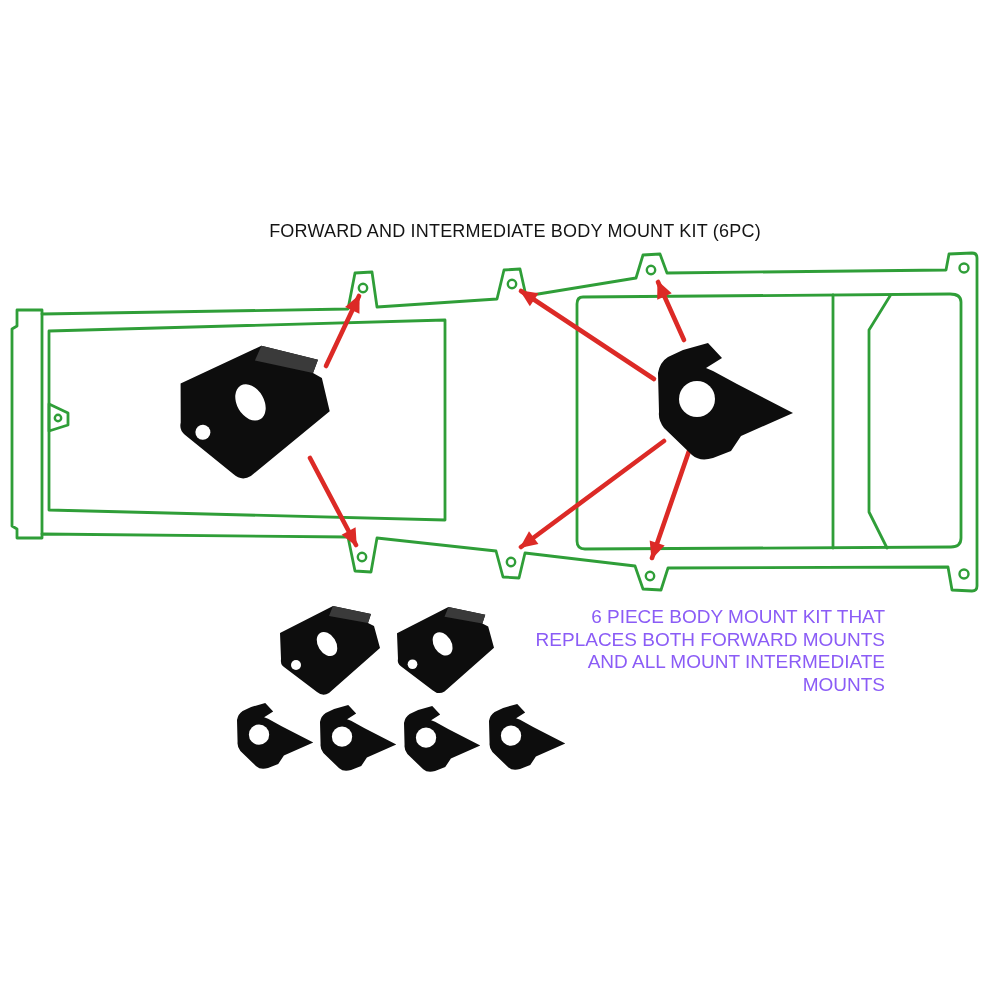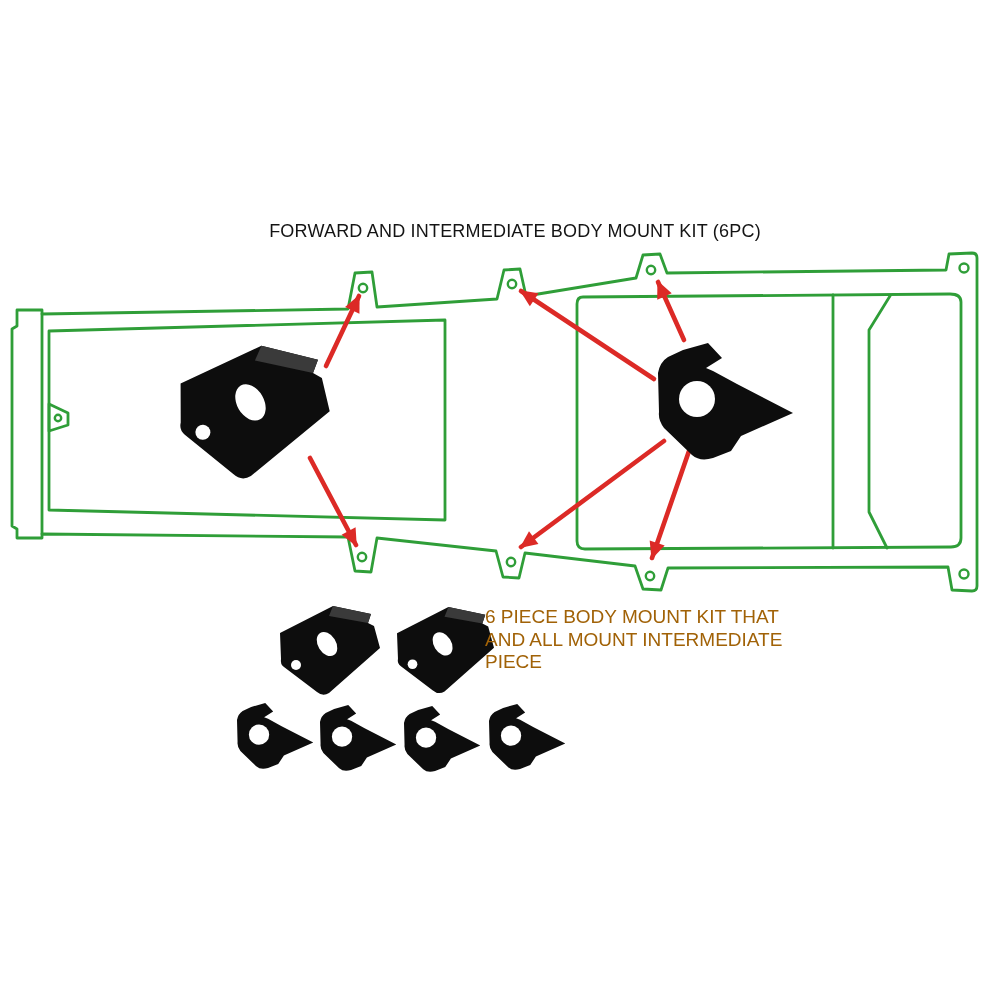--- a/index.html
+++ b/index.html
@@ -16,21 +16,21 @@
     position:relative;overflow:hidden;
   }
   .stage{position:absolute;inset:0;text-decoration:underline;}
   .title{
     position:absolute;left:15px;top:221px;width:1000px;
     text-align:center;font-size:18px;color:#141414;
     letter-spacing:.2px;white-space:nowrap;
   }
   .caption{
     position:absolute;left:485px;top:606px;width:400px;
-    text-align:left;font-size:19px;line-height:22.5px;color:#a16207;
+    text-align:right;font-size:19px;line-height:22.5px;color:#8b5cf6;
   }
   .caption div{white-space:nowrap;}
   svg{position:absolute;left:0;top:0;}
   .frame{stroke:var(--frame-green);stroke-width:2.8;fill:none;stroke-linejoin:round;stroke-linecap:round;}
   .hole-ring{stroke:var(--frame-green);stroke-width:2.4;fill:#fff;}
   .arrow{stroke:var(--arrow-red);stroke-width:4.6;fill:none;stroke-linecap:round;}
   .blk{fill:var(--bracket-black);}
   .flange{fill:#3a3a3a;}
   .hole{fill:#ffffff;}
 </style>
@@ -122,17 +122,18 @@
       <use href="#fm" transform="translate(397,607) scale(0.97)"></use>
       <use href="#im" transform="translate(237,703) scale(0.565)"></use>
       <use href="#im" transform="translate(320,705) scale(0.565)"></use>
       <use href="#im" transform="translate(404,706) scale(0.565)"></use>
       <use href="#im" transform="translate(489,704) scale(0.565)"></use>
     </g>
   </svg>
 
   <div class="caption">
     <div>6 PIECE BODY MOUNT KIT THAT</div>
+    <div>REPLACES BOTH FORWARD MOUNTS</div>
     <div>AND ALL MOUNT INTERMEDIATE</div>
-    <div>PIECE</div>
+    <div>MOUNTS</div>
   </div>
 
 </div>
 
 </body></html>

